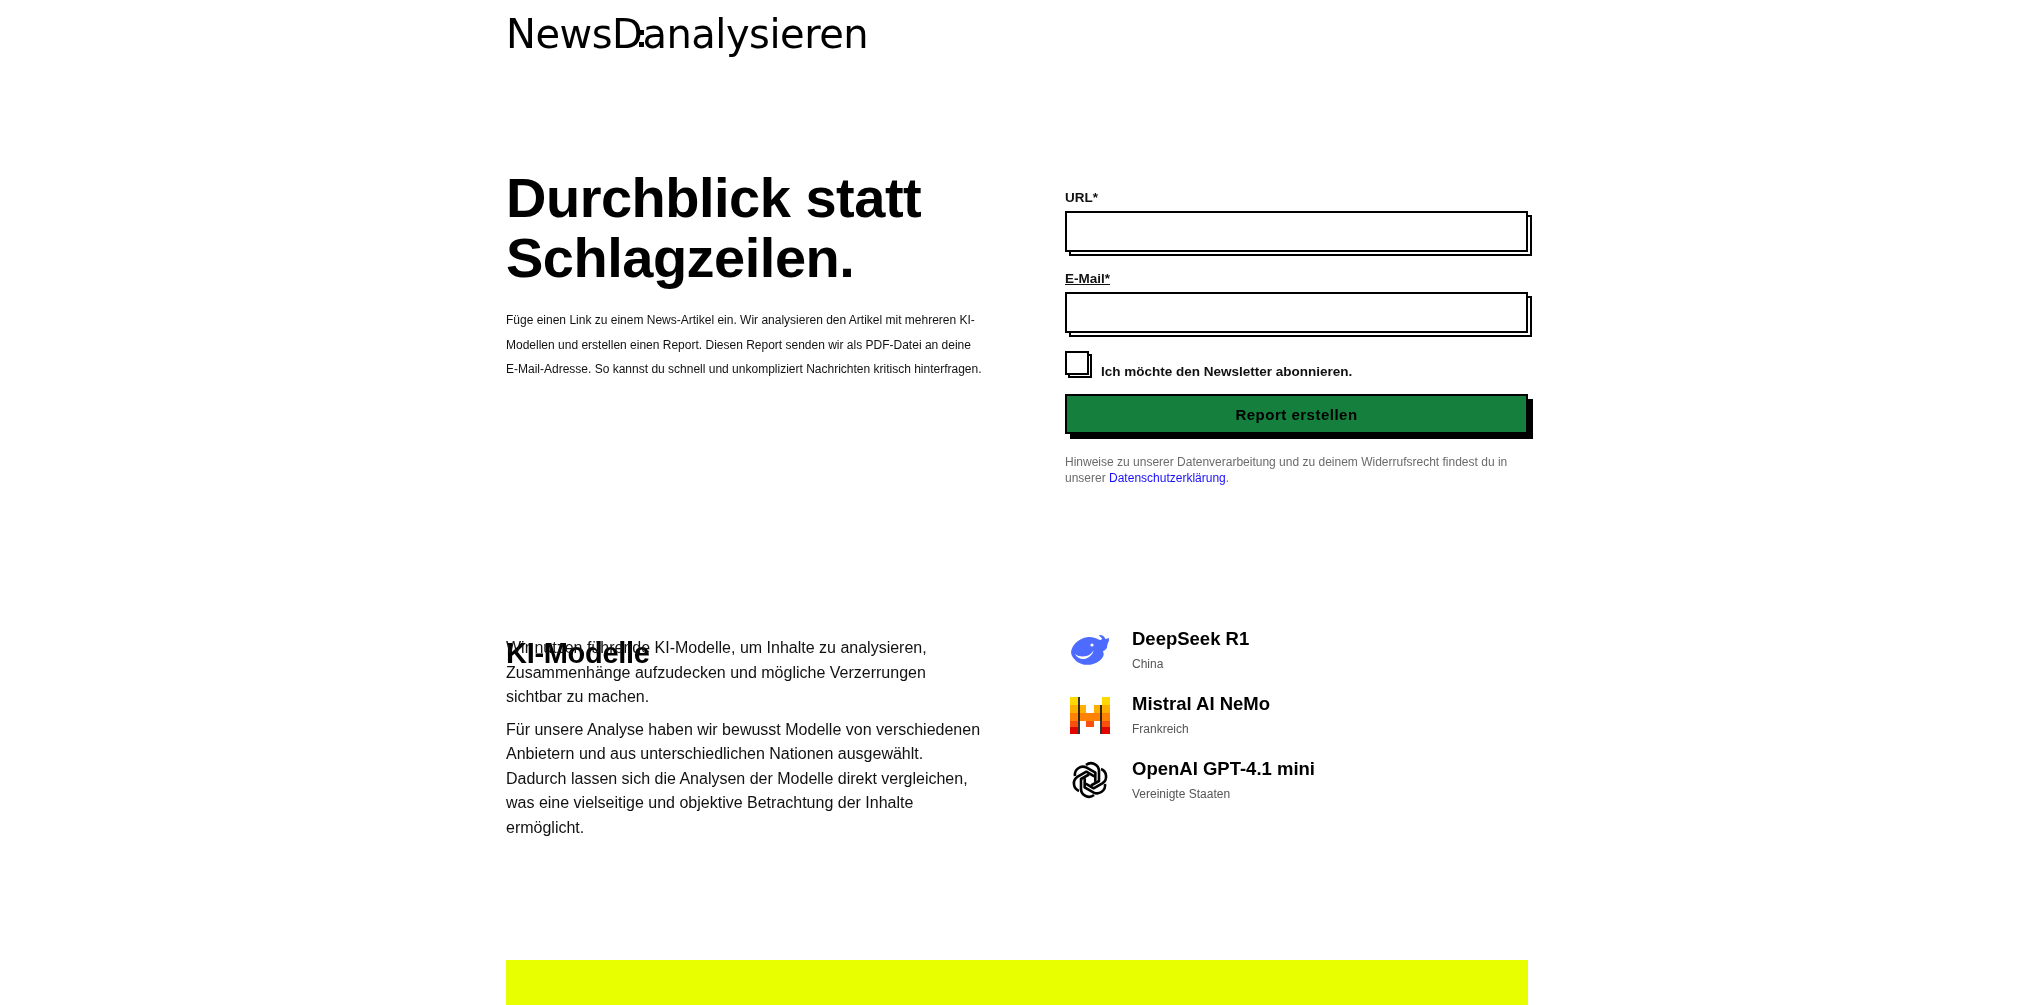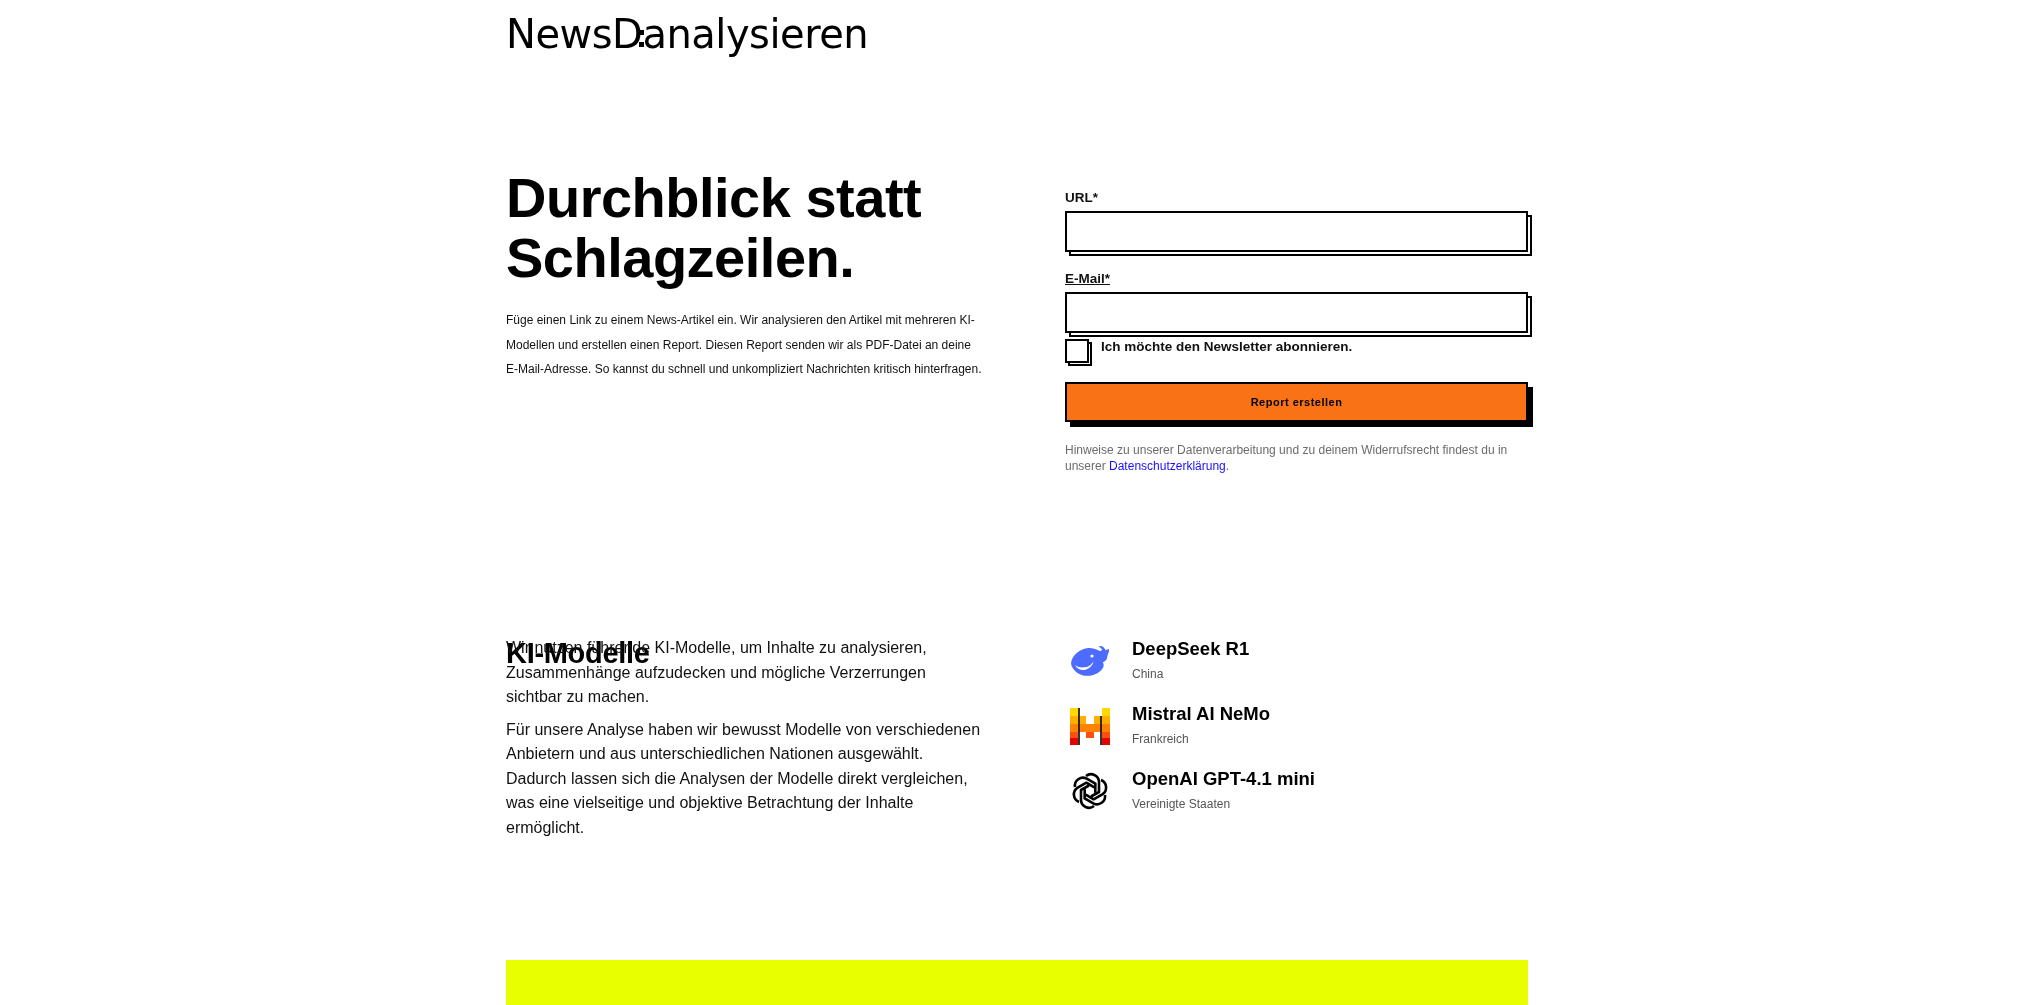--- a/index.html
+++ b/index.html
@@ -35,46 +35,46 @@
   .input-wrap .shadow {
     position: absolute; left: 4px; top: 4px; width: 463px; height: 41px;
     border: 2.5px solid #000; background: #fff;
   }
   .input-wrap input {
     position: absolute; left: 0; top: 0; width: 463px; height: 41px;
     border: 2.5px solid #000; background: #fff; outline: none;
     font-size: 16px; padding: 0 10px; font-family: "Liberation Sans", sans-serif;
   }
   .email-label { margin-top: 18px; text-decoration: underline; }
-  .checkbox-row { display: flex; align-items: flex-start; margin-top: 6px; height: 28px; }
+  .checkbox-row { display: flex; align-items: flex-end; margin-top: 18px; height: 28px; }
   .cb-wrap { position: relative; width: 28px; height: 28px; }
   .cb-wrap .shadow { position: absolute; left: 3px; top: 3px; width: 24px; height: 24px; border: 2px solid #000; background: #fff; }
   .cb-wrap .box { position: absolute; left: 0; top: 0; width: 24px; height: 24px; border: 2px solid #000; background: #fff; cursor: pointer; }
   .cb-label { font-size: 13.5px; font-weight: 700; margin-left: 8px; color: #111; }
 
   .btn-wrap { position: relative; width: 463px; height: 40px; margin-top: 15px; }
   .btn-wrap .shadow { position: absolute; left: 5px; top: 5px; width: 463px; height: 40px; background: #000; }
   .btn-wrap button {
     position: absolute; left: 0; top: 0; width: 463px; height: 40px;
-    border: 2.5px solid #000; background: #f97316; cursor: pointer;
-    font-family: "Liberation Sans", sans-serif; font-size: 11px; font-weight: 700; letter-spacing: 0.5px; color: #000;
+    border: 2.5px solid #000; background: #15803d; cursor: pointer;
+    font-family: "Liberation Sans", sans-serif; font-size: 15px; font-weight: 700; letter-spacing: 0.5px; color: #000;
   }
   .disclaimer { margin-top: 20px; font-size: 12px; line-height: 16px; color: #6b6b6b; width: 470px; }
   .disclaimer a { color: #1a0dff; text-decoration: none; }
 
   
   .models-title {
     position: absolute; left: 506px; top: 588px;
     font-size: 29px; font-weight: 700; line-height: 34px; letter-spacing: -0.3px; margin-top: 48px;
   }
   .models-text { position: absolute; left: 506px; top: 636px; width: 480px; font-size: 16px; line-height: 24.5px; color: #111; }
   .models-text p + p { margin-top: 8px; }
 
   .model-list { position: absolute; left: 1068px; top: 628px; }
-  .model { display: flex; align-items: center; height: 65px; }
+  .model { display: flex; align-items: flex-start; height: 65px; }
   .model-icon { width: 44px; height: 44px; display: flex; align-items: center; justify-content: center; }
   .model-info { margin-left: 20px; }
   .model-name { font-size: 18.5px; font-weight: 700; line-height: 22px; color: #000; }
   .model-loc { font-size: 12px; line-height: 20px; color: #555; margin-top: 4px; }
 
   .yellow-bar { position: absolute; left: 506px; top: 960px; width: 1022px; height: 60px; background: #e8ff00; }
 </style>
 </head>
 <body>
 

